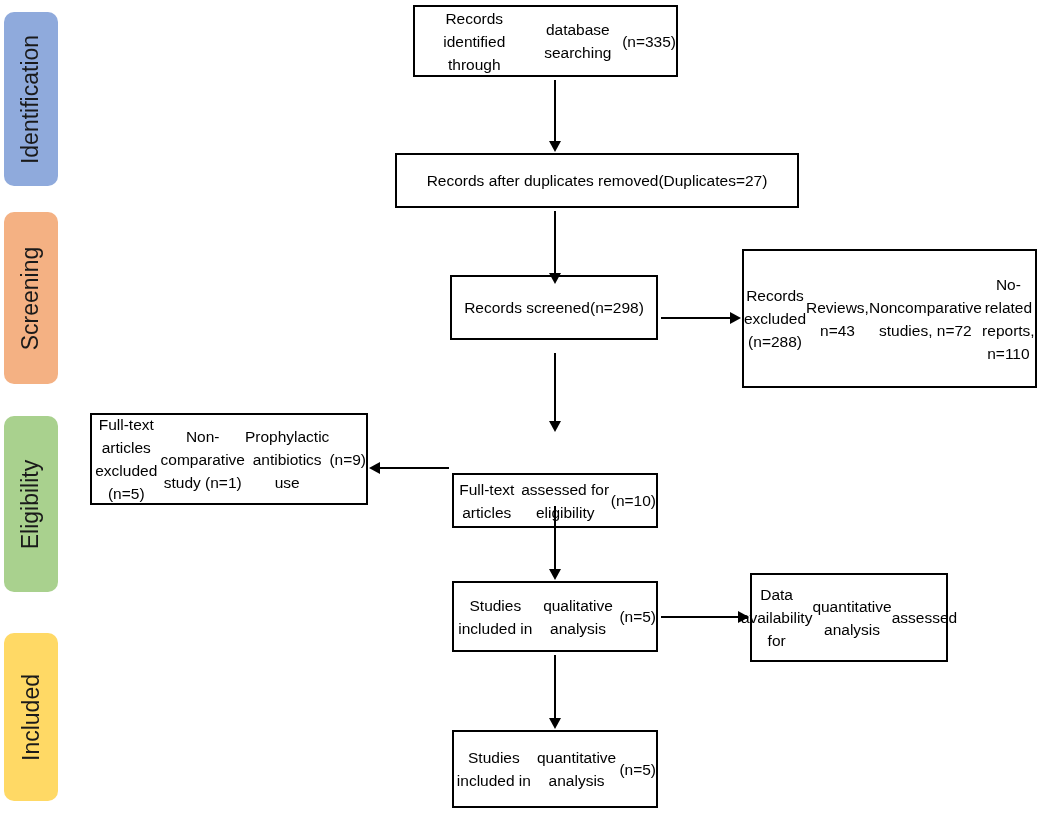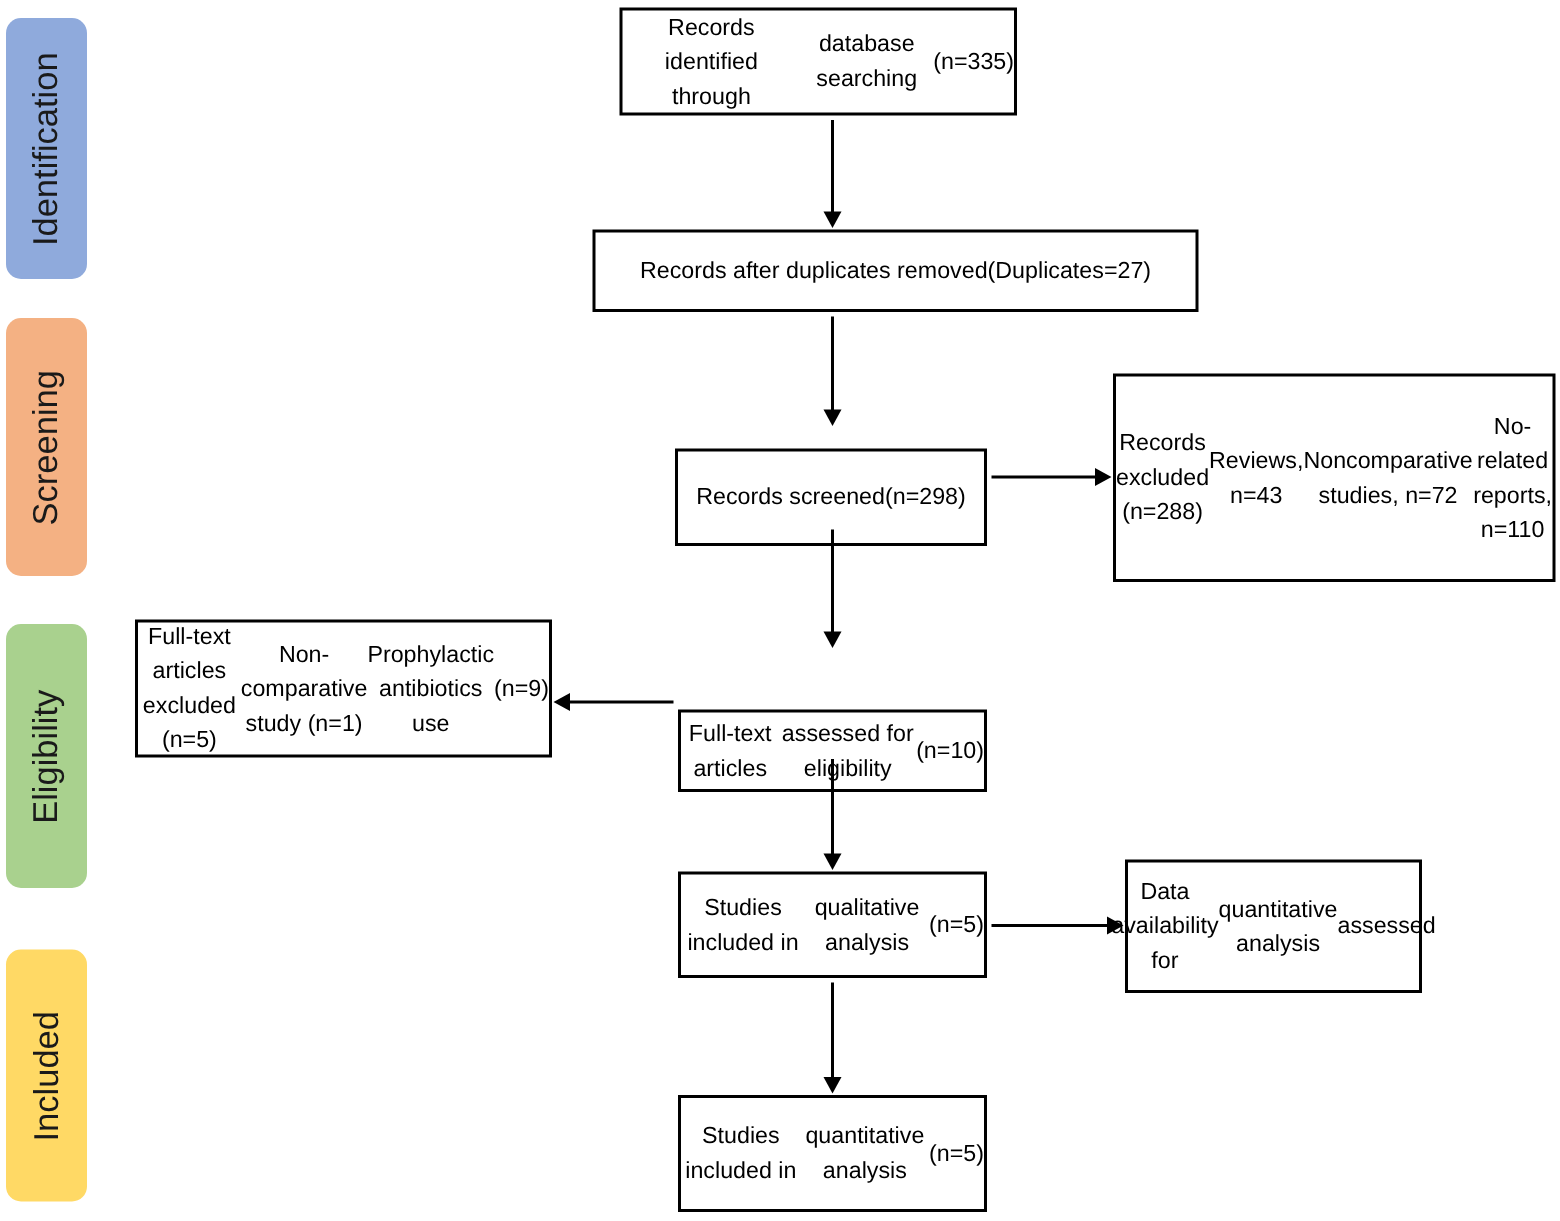--- a/index.html
+++ b/index.html
@@ -79,21 +79,21 @@
     <div>Records identified through</div>
     <div>database searching</div>
     <div>(n=335)</div>
   </div>
 
   <div class="fbox" style="left:379px; top:153px; width:404px; height:55px;margin-left:16px;">
     <div>Records after duplicates removed</div>
     <div>(Duplicates=27)</div>
   </div>
 
-  <div class="fbox" style="left:450px; top:299px; width:208px; height:65px;">
+  <div class="fbox" style="left:450px; top:275px; width:208px; height:65px;">
     <div>Records screened</div>
     <div>(n=298)</div>
   </div>
 
   <div class="fbox" style="left:742px; top:249px; width:295px; height:139px;align-items:center;">
     <div>Records excluded (n=288)</div>
     <div>Reviews, n=43</div>
     <div>Noncomparative studies, n=72</div>
     <div>No-related reports, n=110</div>
   </div>

